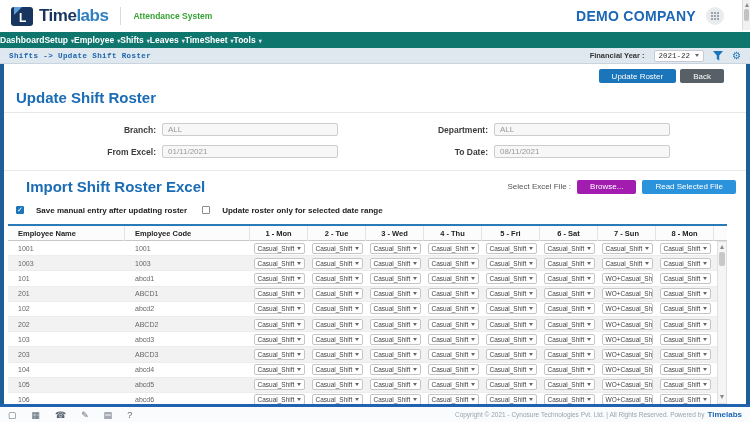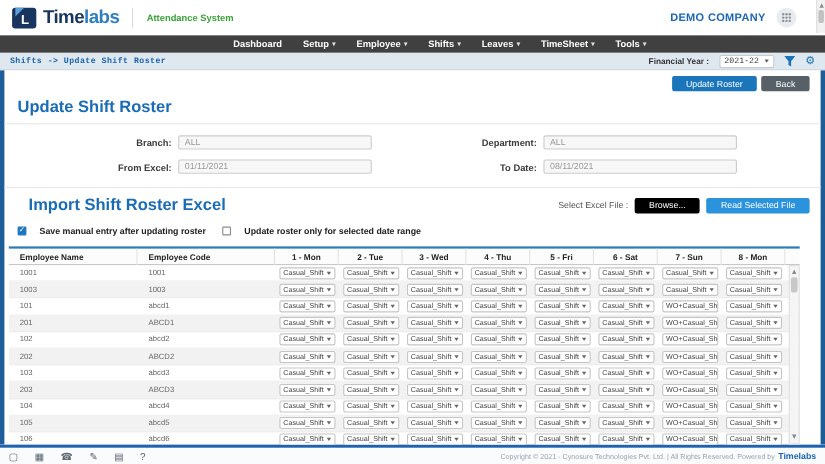--- a/index.html
+++ b/index.html
@@ -7,60 +7,60 @@
     font-family:"Liberation Sans", sans-serif; }
 
   
   .header { height:32px; display:flex; align-items:center; padding-left:10px; position:relative; background:#fff; }
   .logo-wrap { display:flex; align-items:center; gap:5px; }
   .logo-text { font-size:17px; font-weight:bold; letter-spacing:-0.5px; }
   .logo-time { color:#17355f; } .logo-labs { color:#2d7fc1; }
   .hdr-divider { width:1px; height:18px; background:#d9d9d9; margin:0 12px; }
   .app-subtitle { font-size:8.5px; font-weight:bold; color:#36a435; }
   .hdr-right { margin-left:auto; display:flex; align-items:center; margin-right:26px; }
-  .company-name { font-size:10px; font-weight:bold; color:#1b66b5; letter-spacing:.3px; }
+  .company-name { font-size:14px; font-weight:bold; color:#1b66b5; letter-spacing:.3px; }
   .grid-icon { width:18px; height:18px; border-radius:50%; background:#e9ecef; margin-left:10px;
     display:flex; align-items:center; justify-content:center; cursor:pointer; }
   .page-scrollbar { position:absolute; right:0; top:0; width:8px; height:30px; background:#f1f1f1; border-left:1px solid #ddd; }
   .ps-arrow-up { width:0; height:0; border-left:2.5px solid transparent; border-right:2.5px solid transparent;
     border-bottom:4px solid #8a8a8a; margin:3px auto 2px; }
   .ps-thumb { width:5px; height:12px; background:#c2c2c2; margin:0 auto; border-radius:2px; }
 
   
-  .navbar { height:16px; background:#404040; display:flex; align-items:center; gap:19px; padding-left:212px; }
+  .navbar { height:16px; background:#0f766e; display:flex; align-items:center; }
   .nav-item { color:#fff; font-size:8.5px; font-weight:bold; display:flex; align-items:center; gap:3px; cursor:pointer; white-space:nowrap; }
   .nav-caret { font-size:6px; color:#d8e6f2; }
 
   
   .crumb-bar { height:16px; background:#dfe7ef; border-bottom:1px solid #c9d4de; display:flex; align-items:center; padding:0 9px; }
   .crumb-text { font-family:"Liberation Mono", monospace; font-size:7.5px; font-weight:bold; color:#1a64ad; letter-spacing:.4px; }
   .crumb-right { margin-left:auto; display:flex; align-items:center; gap:9px; }
   .fy-label { font-size:7.5px; font-weight:bold; color:#333; }
   .fy-select { background:#fff; border:1px solid #c3ccd4; border-radius:2px; height:12px; display:flex; align-items:center;
     gap:5px; padding:0 4px; font-size:7.5px; color:#333; cursor:pointer;font-family:Liberation Mono, monospace; }
   .sel-caret { width:0; height:0; border-left:2.5px solid transparent; border-right:2.5px solid transparent; border-top:3px solid #666; }
   .tool-ic { color:#1b75bb; font-size:10px; line-height:10px; cursor:pointer; display:flex; align-items:center; }
 
   
   .content { height:340px; background:#fff; border-left:4px solid #1d5e99; border-right:4px solid #1d5e99; position:relative; }
-  .btn-row { display:flex; justify-content:flex-end; gap:4px; padding:5px 10px 0 0; height:21px; }
+  .btn-row { display:flex; justify-content:flex-end; gap:4px; padding:5px 22px 0 0; height:21px; }
   .btn { font-size:8px; color:#fff; border:none; border-radius:2px; padding:0 13px; height:14px; cursor:pointer;
     font-family:"Liberation Sans", sans-serif; }
   .btn-blue { background:#1b75bb; } .btn-gray { background:#566066; }
   .section-title { font-size:15px; font-weight:bold; color:#1a6cb5; margin:4px 0 6px 12px; }
   .hr { border-top:1px solid #e8e8e8; }
   .form-grid { display:grid; grid-template-columns:146px 176px 144px 176px; column-gap:6px; row-gap:9px;
     align-items:center; padding:10px 0 12px 6px; }
   .f-label { text-align:right; font-size:8.5px; font-weight:bold; color:#3c3c3c; }
   .f-input { background:#f7f7f7; border:1px solid #ccc; border-radius:2px; font-size:8px; color:#999;
     height:13px; padding:0 5px; width:100%; font-family:"Liberation Sans", sans-serif; }
   .import-row { display:flex; align-items:center; padding:7px 10px 7px 12px; }
   .import-right { margin-left:auto; display:flex; align-items:center; gap:6px; }
   .sel-file-label { font-size:8px; color:#555;padding-left:28px; }
-  .btn-green { background:#000000; }
+  .btn-green { background:#a21caf; }
   .btn-readfile { background:#2b93dc; }
   .chk-row { display:flex; align-items:center; padding:2px 0 0 12px; height:14px; gap:7px; }
   .chk-item { display:flex; align-items:center; gap:12px; margin-right:8px; }
   .chk-box { width:8px; height:8px; border:1px solid #8a8a8a; border-radius:1px; background:#fff; display:flex;
     align-items:center; justify-content:center; font-size:7px; color:#fff; line-height:8px; cursor:pointer; }
   .chk-box.checked { background:#1b75bb; border-color:#1b75bb; }
   .chk-label { font-size:8px; font-weight:bold; color:#222; }
 
   
   .table-wrap { margin:8px 0 0 4px; width:719px; position:relative; }

